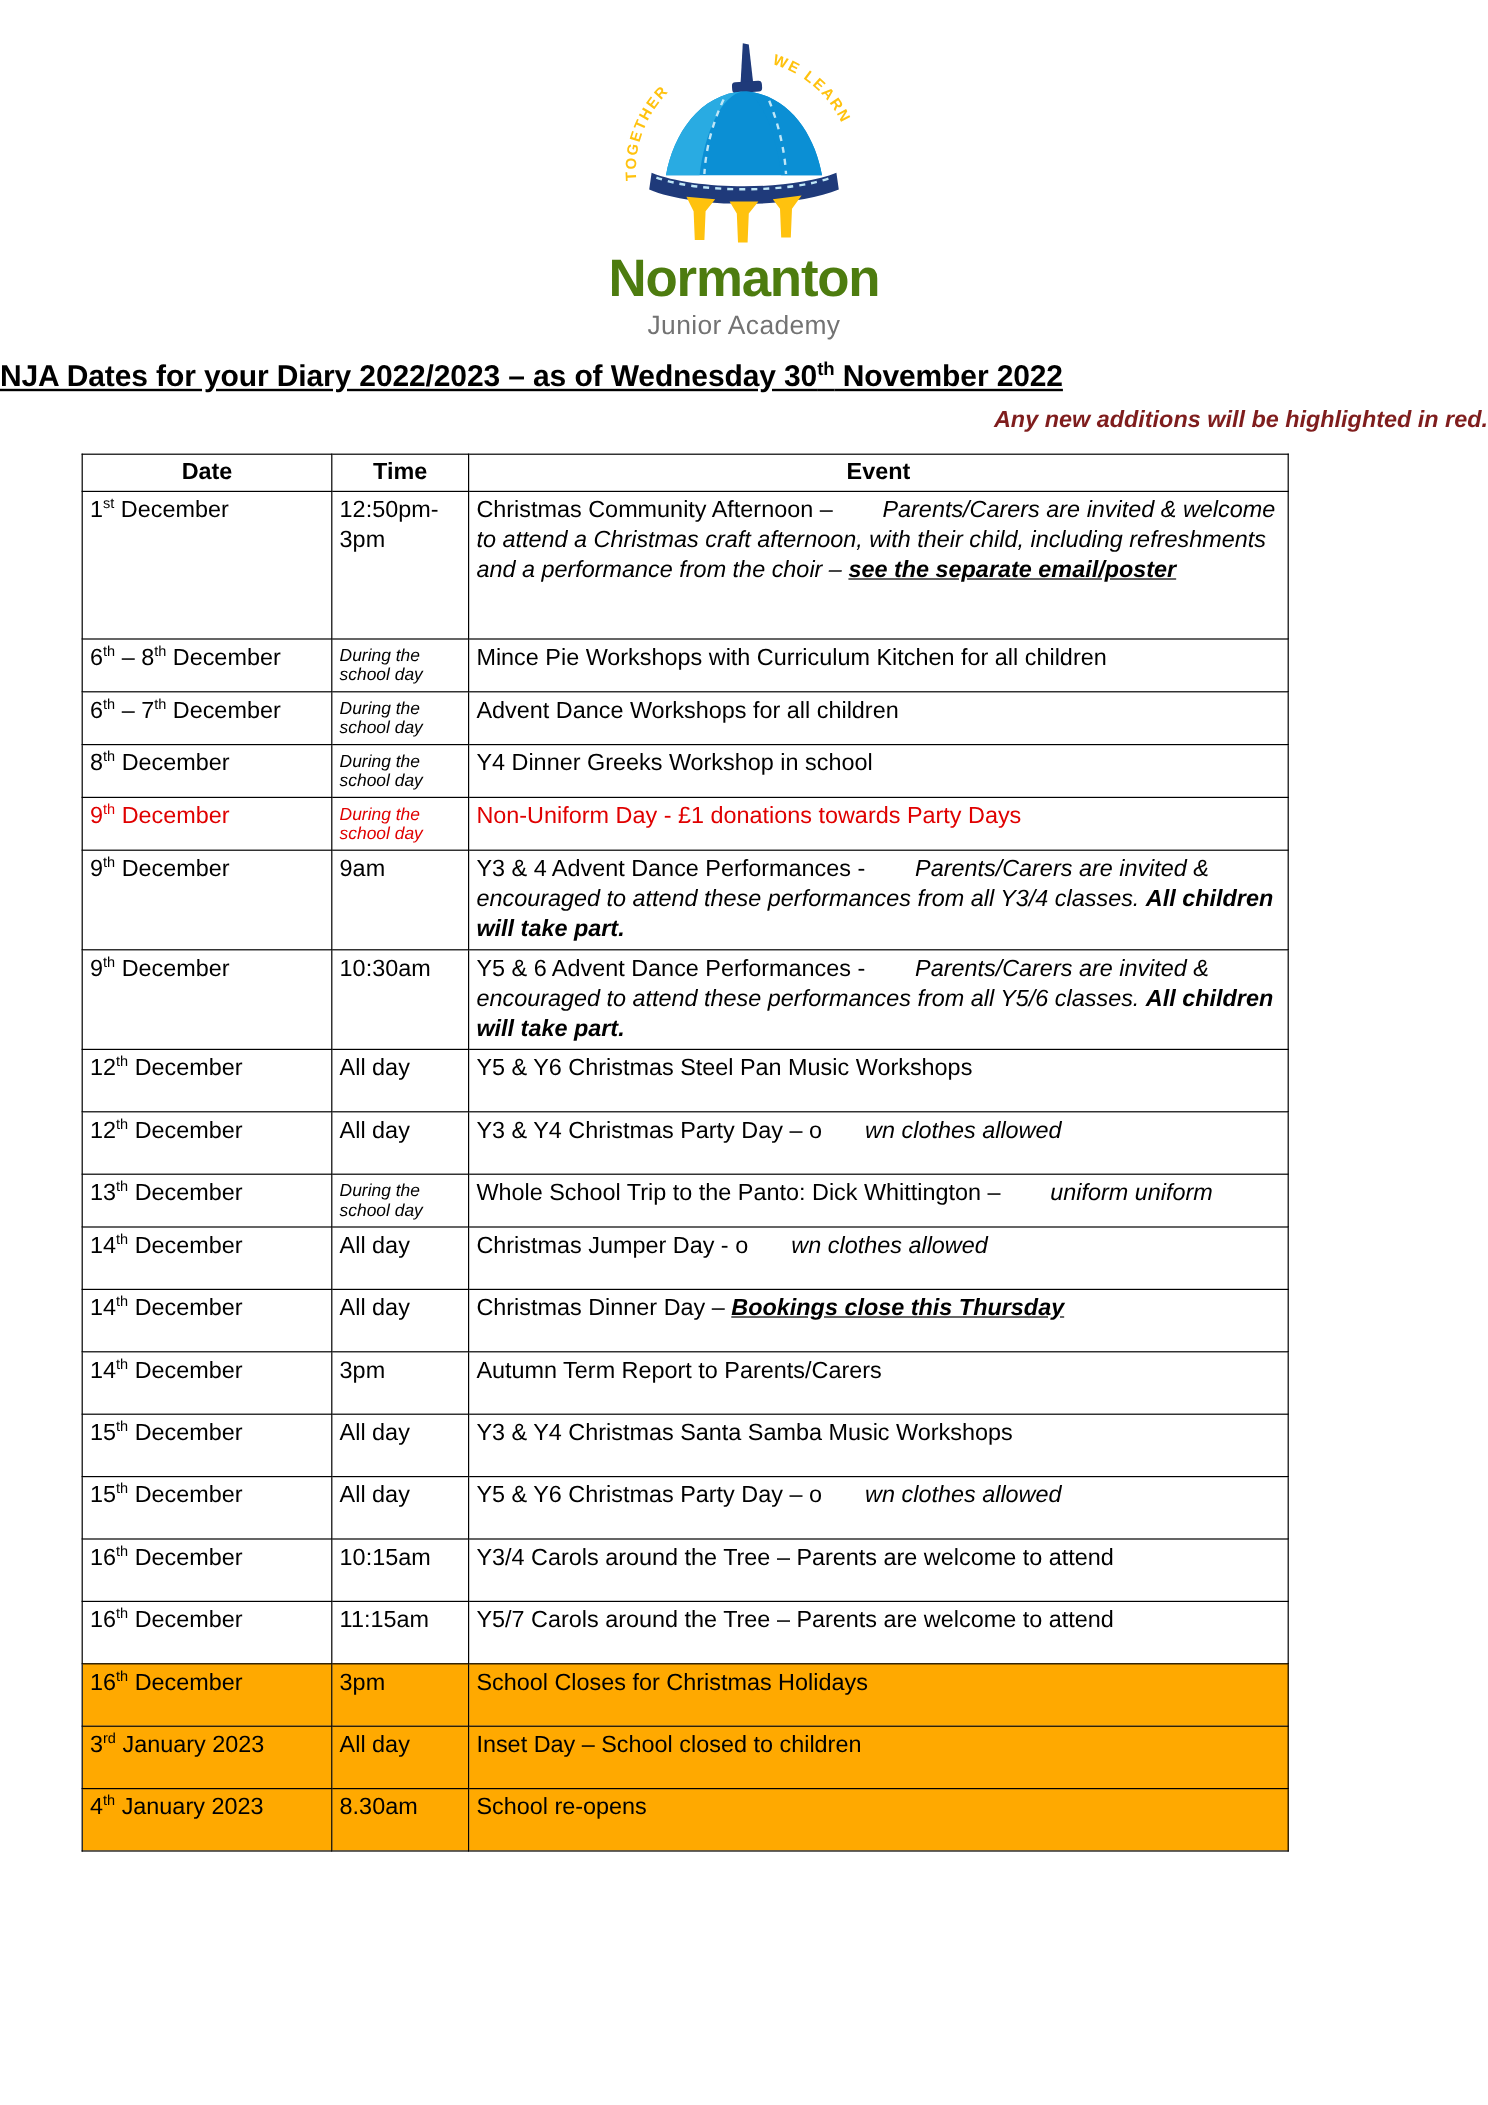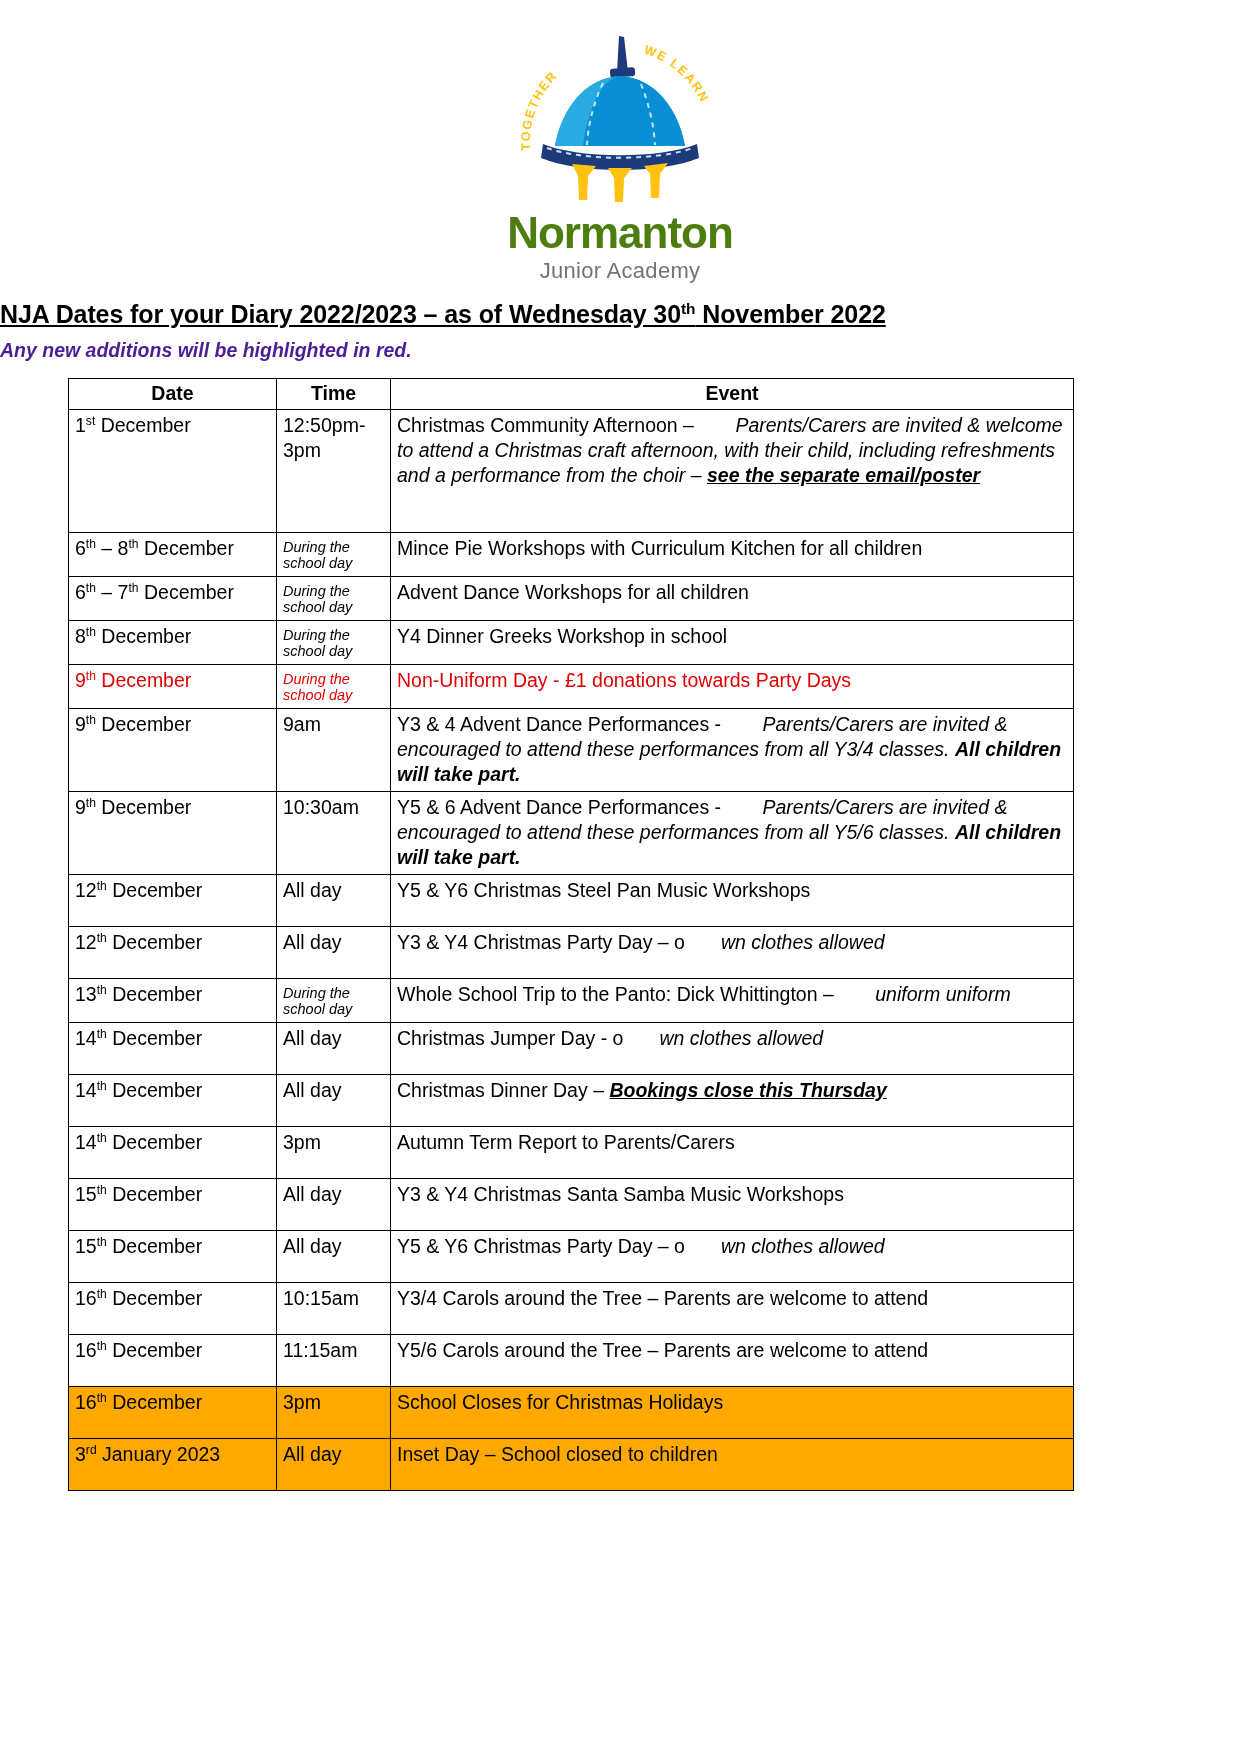--- a/index.html
+++ b/index.html
@@ -42,25 +42,25 @@
     font-size: 25px;
     font-weight: bold;
     margin: 14px 0 0 0;
     letter-spacing: -0.1px;
     line-height: 1.25;
   }
   .doc-title .u { text-decoration: underline; }
   .doc-title sup { font-size: 0.62em; vertical-align: super; line-height: 0; }
 
   .doc-subtitle {
-    text-align: left;
+    text-align: right;
     font-size: 19.5px;
     font-weight: bold;
     font-style: italic;
-    color: #4c1d95;
+    color: #7f1d1d;
     margin: 9px 0 0 0;
   }
 
   
   .table-wrap {
     padding: 0 68px 0 68px;
     margin-top: 16px;
     box-sizing: border-box;
   }
   table.diary {
@@ -246,29 +246,34 @@
             <td class="event"><span>Y5 &amp; Y6 Christmas Party Day – o</span><span class="i">wn clothes allowed</span></td>
           </tr>
           <tr class="tall-3">
             <td class="date">16<sup>th</sup> December</td>
             <td class="time">10:15am</td>
             <td class="event"><span>Y3/4 Carols around the Tree – Parents are welcome to attend</span></td>
           </tr>
           <tr class="tall-3">
             <td class="date">16<sup>th</sup> December</td>
             <td class="time">11:15am</td>
-            <td class="event"><span>Y5/6 Carols around the Tree – Parents are welcome to attend</span></td>
+            <td class="event"><span>Y5/7 Carols around the Tree – Parents are welcome to attend</span></td>
           </tr>
           <tr class="row-orange tall-3">
             <td class="date">16<sup>th</sup> December</td>
             <td class="time">3pm</td>
             <td class="event"><span>School Closes for Christmas Holidays</span></td>
           </tr>
           <tr class="row-orange tall-3">
             <td class="date">3<sup>rd</sup> January 2023</td>
             <td class="time">All day</td>
             <td class="event"><span>Inset Day – School closed to children</span></td>
           </tr>
+          <tr class="row-orange tall-3">
+            <td class="date">4<sup>th</sup> January 2023</td>
+            <td class="time">8.30am</td>
+            <td class="event"><span>School re-opens</span></td>
+          </tr>
         </tbody>
     </table>
   </div>
 
 </div>
 
 </body></html>

